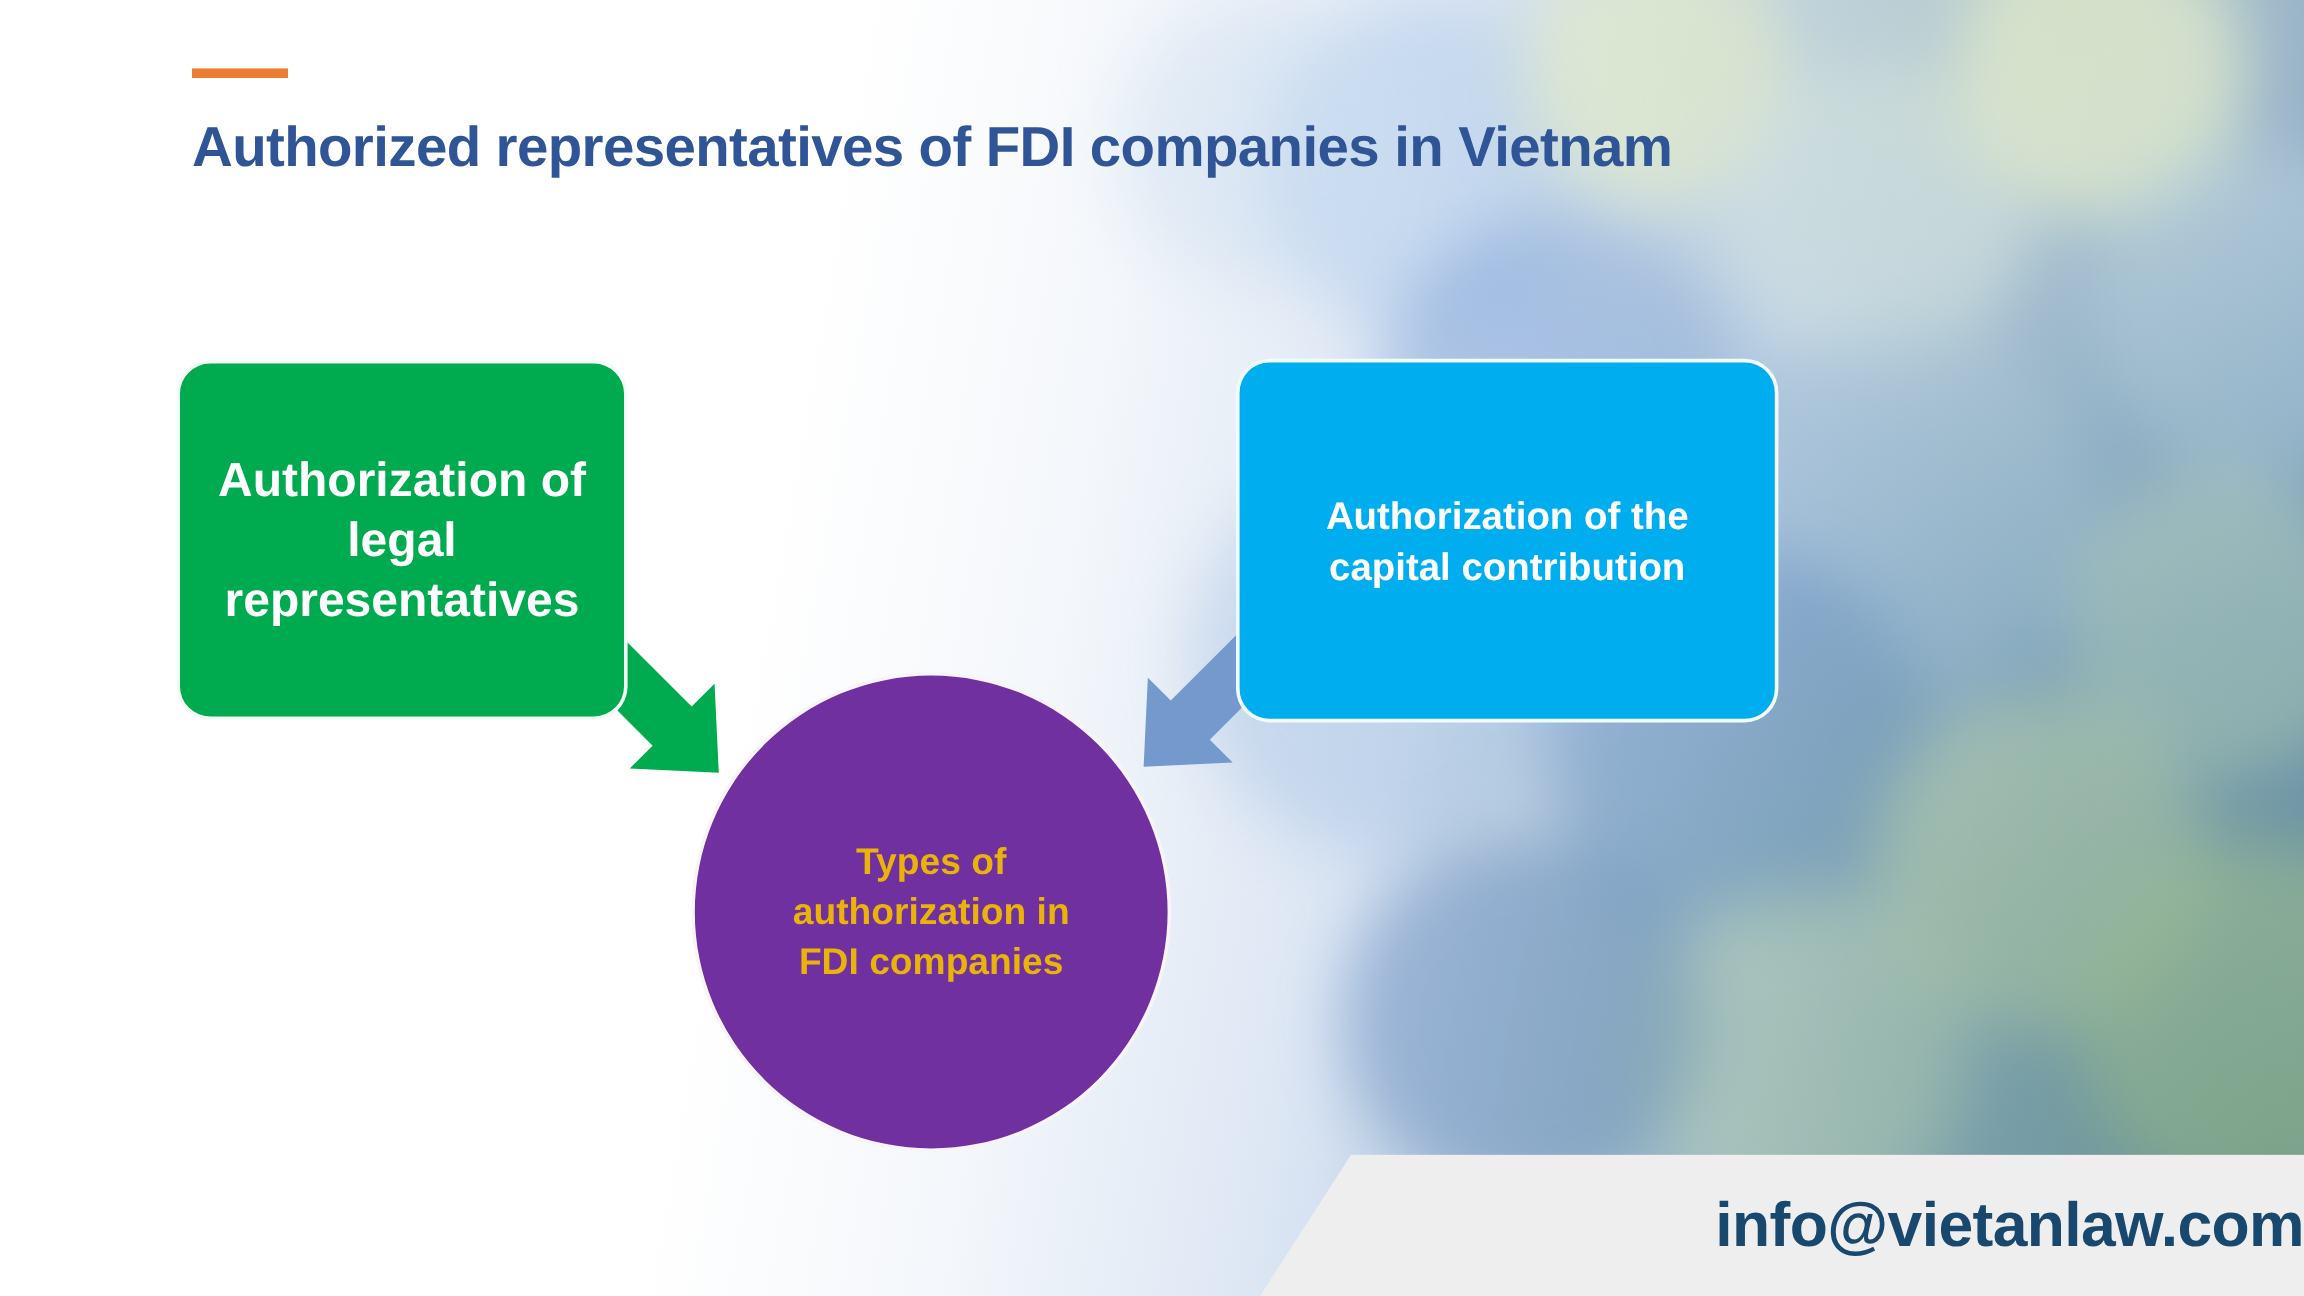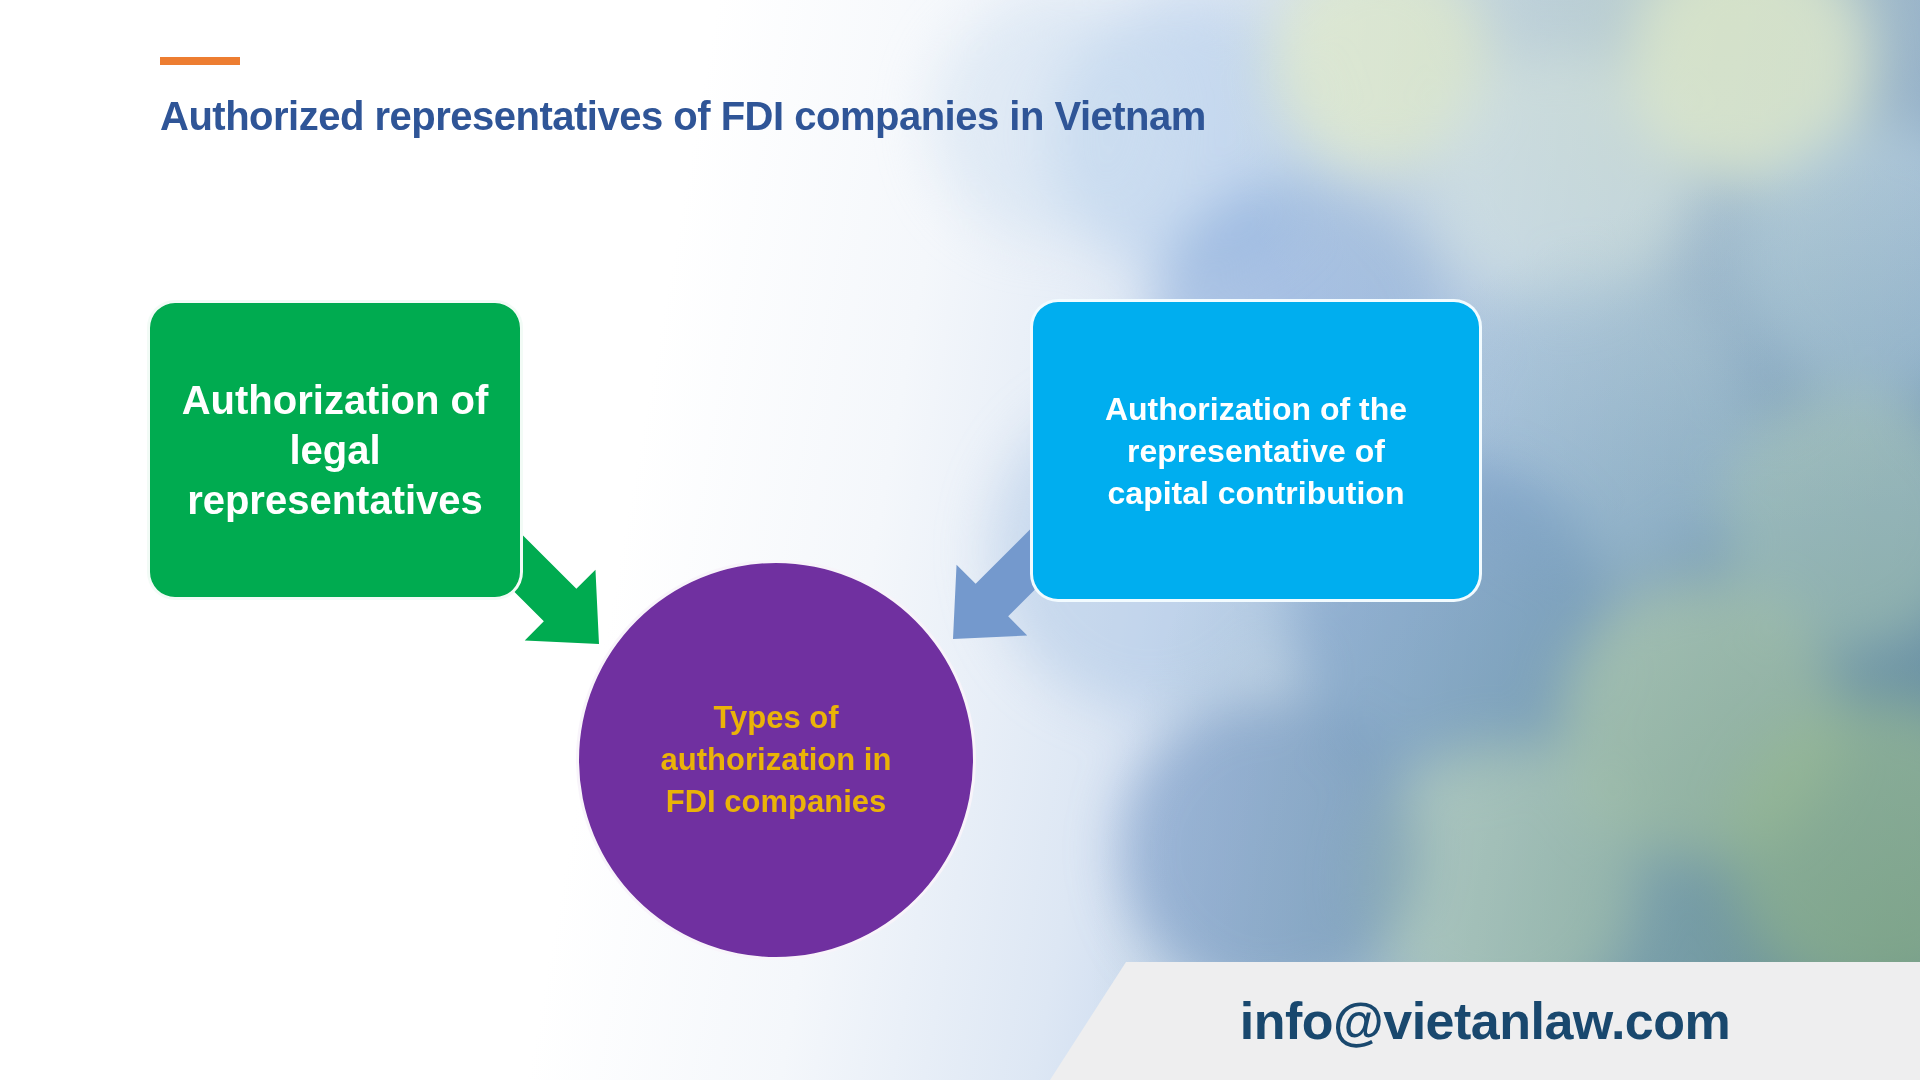--- a/index.html
+++ b/index.html
@@ -22,21 +22,21 @@
       radial-gradient(circle at 99% 90%, rgba(104,148,108,.60), rgba(104,148,108,0) 38%),
       radial-gradient(circle at 90% 0%, rgba(213,226,190,.55), rgba(213,226,190,0) 26%);
   }
   
   .accent-line{
     position:absolute;left:160px;top:57px;width:80px;height:8px;
     background:#ED7D31;z-index:5;
   }
   .slide-title{
     position:absolute;left:160px;top:94px;z-index:5;
-    font-size:40px;font-weight:700;letter-spacing:-.5px;color:#2F5597;
+    font-size:47px;font-weight:700;letter-spacing:-.5px;color:#2F5597;
     white-space:nowrap;
   }
   
   .arrow-svg{position:absolute;left:0;top:0;z-index:2;pointer-events:none;}
   .shape-box{
     position:absolute;z-index:3;border-radius:28px;
     border:3px solid rgba(255,255,255,.95);
     display:flex;align-items:center;justify-content:center;
     text-align:center;color:#ffffff;font-weight:700;
     box-sizing:border-box;
@@ -51,21 +51,21 @@
     display:flex;align-items:center;justify-content:center;text-align:center;
     color:#eab308;font-weight:700;font-size:31px;line-height:42px;
     box-sizing:border-box;
   }
   .shape-box span,.center-circle span{display:block;}
   
   .footer-band{
     position:absolute;left:1050px;top:962px;width:870px;height:118px;z-index:4;
     background:#EEEEEF;
     clip-path:polygon(76px 0, 100% 0, 100% 100%, 0 100%);
-    display:flex;align-items:center;justify-content:center;
+    display:flex;align-items:center;justify-content:flex-end;
   }
   .footer-email{
     font-size:52px;font-weight:700;color:#19486E;letter-spacing:-.5px;
   }
 </style>
 </head>
 <body>
 
 <div class="bg-base"></div>
 <div class="bokeh-layer" id="bokeh">
@@ -99,21 +99,20 @@
   <div>
     <span>Authorization of</span>
     <span>legal</span>
     <span>representatives</span>
   </div>
 </div>
 
 <div class="shape-box blue-box">
   <div>
     <span>Authorization of the</span>
-    <span>representative of</span>
     <span>capital contribution</span>
   </div>
 </div>
 
 <div class="center-circle">
   <div>
     <span>Types of</span>
     <span>authorization in</span>
     <span>FDI companies</span>
   </div>

